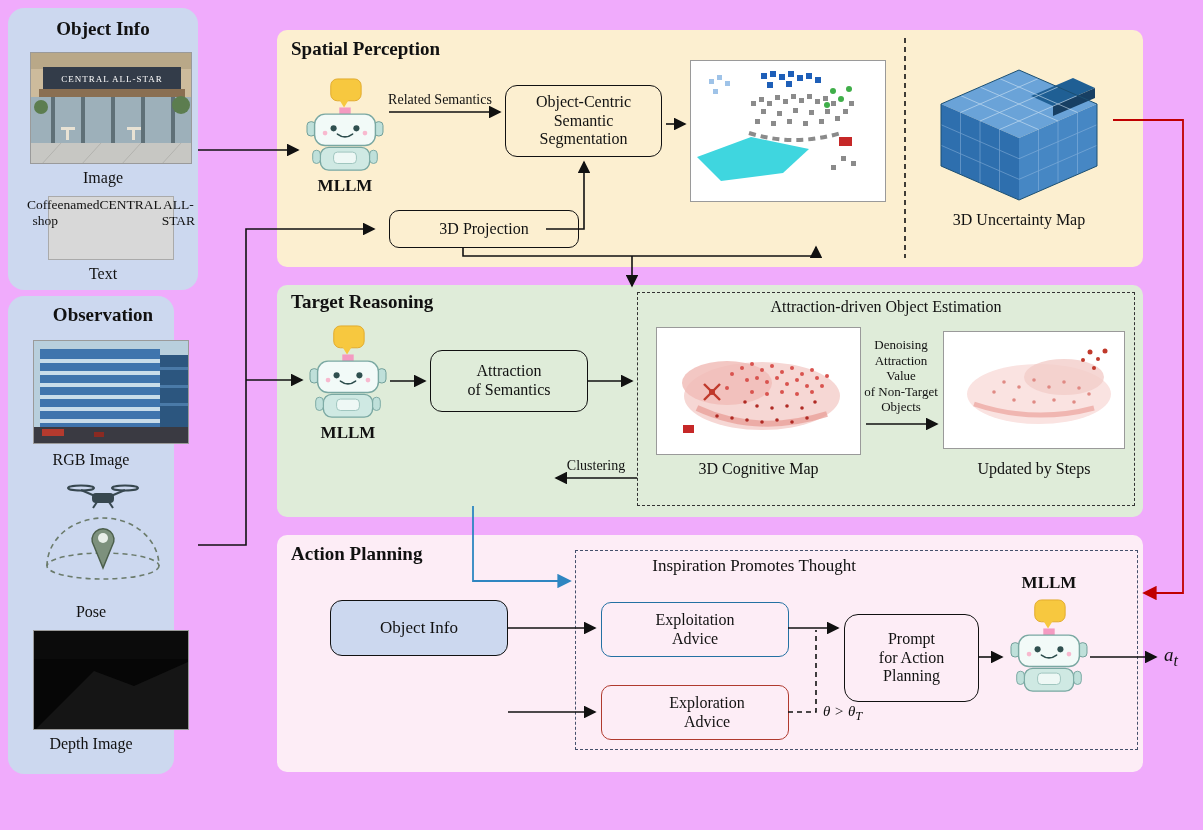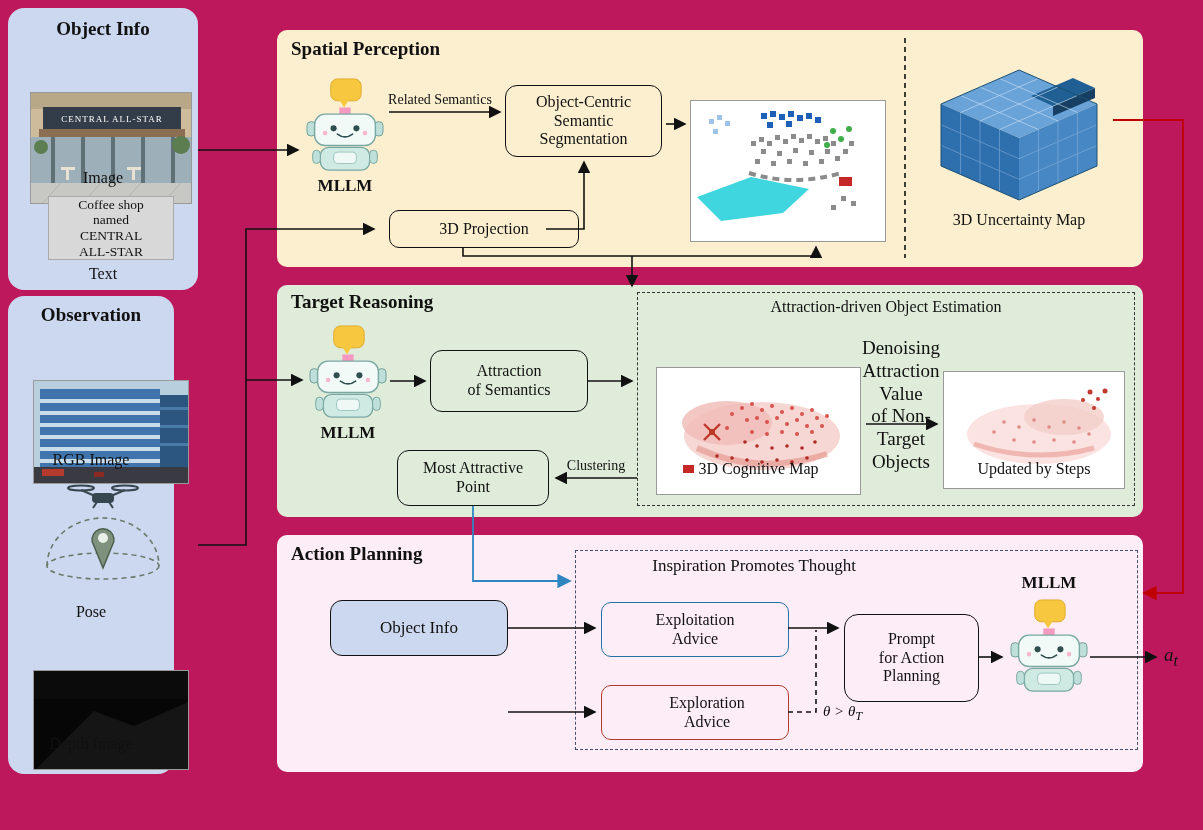--- a/index.html
+++ b/index.html
@@ -1,43 +1,43 @@
 <!DOCTYPE html>
 <html style="--panel: #ccd8ef; --yellow: #fcefd0; --green: #dfecd9; --pink: #fdedf6; --exploit: #2471a3; --explore: #b03a2e; --redline: #c00000; --blueline: #2e86c1; --graybox: #d8d8d8;"><head>
 <meta charset="utf-8">
 <style>
   * { margin:0; padding:0; box-sizing:border-box; }
   body { background:#fff; font-family:"Liberation Serif","DejaVu Serif",serif; color:#111; }
-  .canvas { position:relative; width:1203px; height:830px; background:#be185d; overflow:hidden; }
+  .canvas { position:relative; width:1203px; height:830px; background:#f0abfc; overflow:hidden; }
 
   .overlay { position:absolute; left:0; top:0; z-index:3; pointer-events:none; }
   path.k { stroke:#111; stroke-width:1.6; fill:none; }
   path.r { stroke:var(--redline,#c00000); stroke-width:1.8; fill:none; }
   path.b { stroke:var(--blueline,#2e86c1); stroke-width:1.8; fill:none; }
   .dash { stroke-dasharray:5 4; }
   .mk-k { fill:#111; } .mk-r { fill:var(--redline,#c00000); } .mk-b { fill:var(--blueline,#2e86c1); }
 
   .panel { position:absolute; background:var(--panel,#ccd8ef); border-radius:16px; z-index:1; }
   .panel-title { position:absolute; width:100%; text-align:center; font-weight:bold; font-size:19px; }
   .band { position:absolute; border-radius:10px; z-index:1; }
   .band-title { position:absolute; font-weight:bold; font-size:19px; }
 
   .node { position:absolute; border:1.4px solid #111; border-radius:12px; display:flex; flex-direction:column;
           align-items:center; justify-content:center; font-size:16px; line-height:1.18; text-align:center; z-index:2; }
   .bluebox { background:var(--panel,#ccd8ef); font-size:17px; }
   .caption { position:absolute; text-align:center; font-size:16px; line-height:1.2; z-index:2; }
   .smalllabel { position:absolute; font-size:14px; text-align:center; line-height:1.15; z-index:2; }
-  .tinylabel { position:absolute; font-size:19px; text-align:center; line-height:1.2; z-index:2; }
+  .tinylabel { position:absolute; font-size:13px; text-align:center; line-height:1.2; z-index:2; }
   .mllm-label { position:absolute; font-weight:bold; font-size:17px; text-align:center; z-index:2; }
   .thumb { position:absolute; z-index:2; overflow:hidden; }
-  .framed { border:1px solid #9a9a9a; background:#fff;margin-top:40px; }
+  .framed { border:1px solid #9a9a9a; background:#fff; }
   .dashedbox { position:absolute; border:1.6px dashed #333; z-index:1; }
   .robot { position:absolute; z-index:2; }
-  .graybox { position:absolute; background:var(--graybox,#d8d8d8); border:1px solid #aaa; display:flex; flex-direction:column;
-             align-items:center; justify-content:center; font-size:13.5px; line-height:1.15; text-align:center; z-index:2; }
+  .graybox { position:absolute; background:var(--graybox,#d8d8d8); border:1px solid #aaa; display:flex; flex-direction:row;
+             align-items:flex-start; justify-content:center; font-size:13.5px; line-height:1.15; text-align:center; z-index:2; }
   .threshold { position:absolute; font-style:italic; font-size:15px; z-index:2; }
   .output-label { position:absolute; font-style:italic; font-size:19px; z-index:4; }
 </style>
 </head>
 <body>
 
 <div class="canvas">
 
   <svg class="overlay" width="1203" height="830" viewBox="0 0 1203 830">
     <defs>
@@ -111,21 +111,21 @@
     <div class="caption" style="left:0;top:160px;width:100%;">Image</div>
     <div class="graybox" style="left:40px;top:188px;width:126px;height:64px;">
       <div>Coffee shop</div>
       <div>named</div>
       <div>CENTRAL</div>
       <div>ALL-STAR</div>
     </div>
     <div class="caption" style="left:0;top:256px;width:100%;">Text</div>
   </section>
 
-  <section class="panel" style="left:8px;top:296px;width:166px;height:478px;">
+  <section class="panel" style="left:8px;top:296px;width:166px;height:478px;padding-left:12px;">
     <div class="panel-title" style="top:8px;">Observation</div>
     <div class="thumb framed" style="left:25px;top:44px;width:156px;height:104px;">
       <svg viewBox="0 0 156 104" width="156" height="104">
         <rect width="156" height="104" fill="#b8cfdd"></rect>
         <rect x="6" y="8" width="120" height="78" fill="#3f74ad"></rect>
         <g fill="#c8dcea">
           <rect x="6" y="18" width="120" height="4"></rect>
             <rect x="6" y="30" width="120" height="4"></rect>
           <rect x="6" y="42" width="120" height="4"></rect>
             <rect x="6" y="54" width="120" height="4"></rect>
@@ -427,24 +427,20 @@
               <circle cx="154" cy="27" r="2"></circle>
               <circle cx="139" cy="28" r="2"></circle>
             <circle cx="161" cy="19" r="2.5"></circle>
               <circle cx="150" cy="36" r="2"></circle>
           </g>
         </svg>
       </div>
       <div class="caption" style="left:305px;top:166px;width:182px;">Updated by Steps</div>
     </div>
 
-    <div class="node" style="left:120px;top:165px;width:152px;height:56px;">
-      <div>Most Attractive</div>
-      <div>Point</div>
-    </div>
     <div class="smalllabel" style="left:284px;top:173px;width:70px;">Clustering</div>
   </section>
 
   <section class="band" style="left:277px;top:535px;width:866px;height:237px;background:var(--pink,#fdedf6);">
     <div class="band-title" style="left:14px;top:8px;">Action Planning</div>
 
     <div class="node bluebox" style="left:53px;top:65px;width:178px;height:56px;">
       <div>Object Info</div>
     </div>
 

